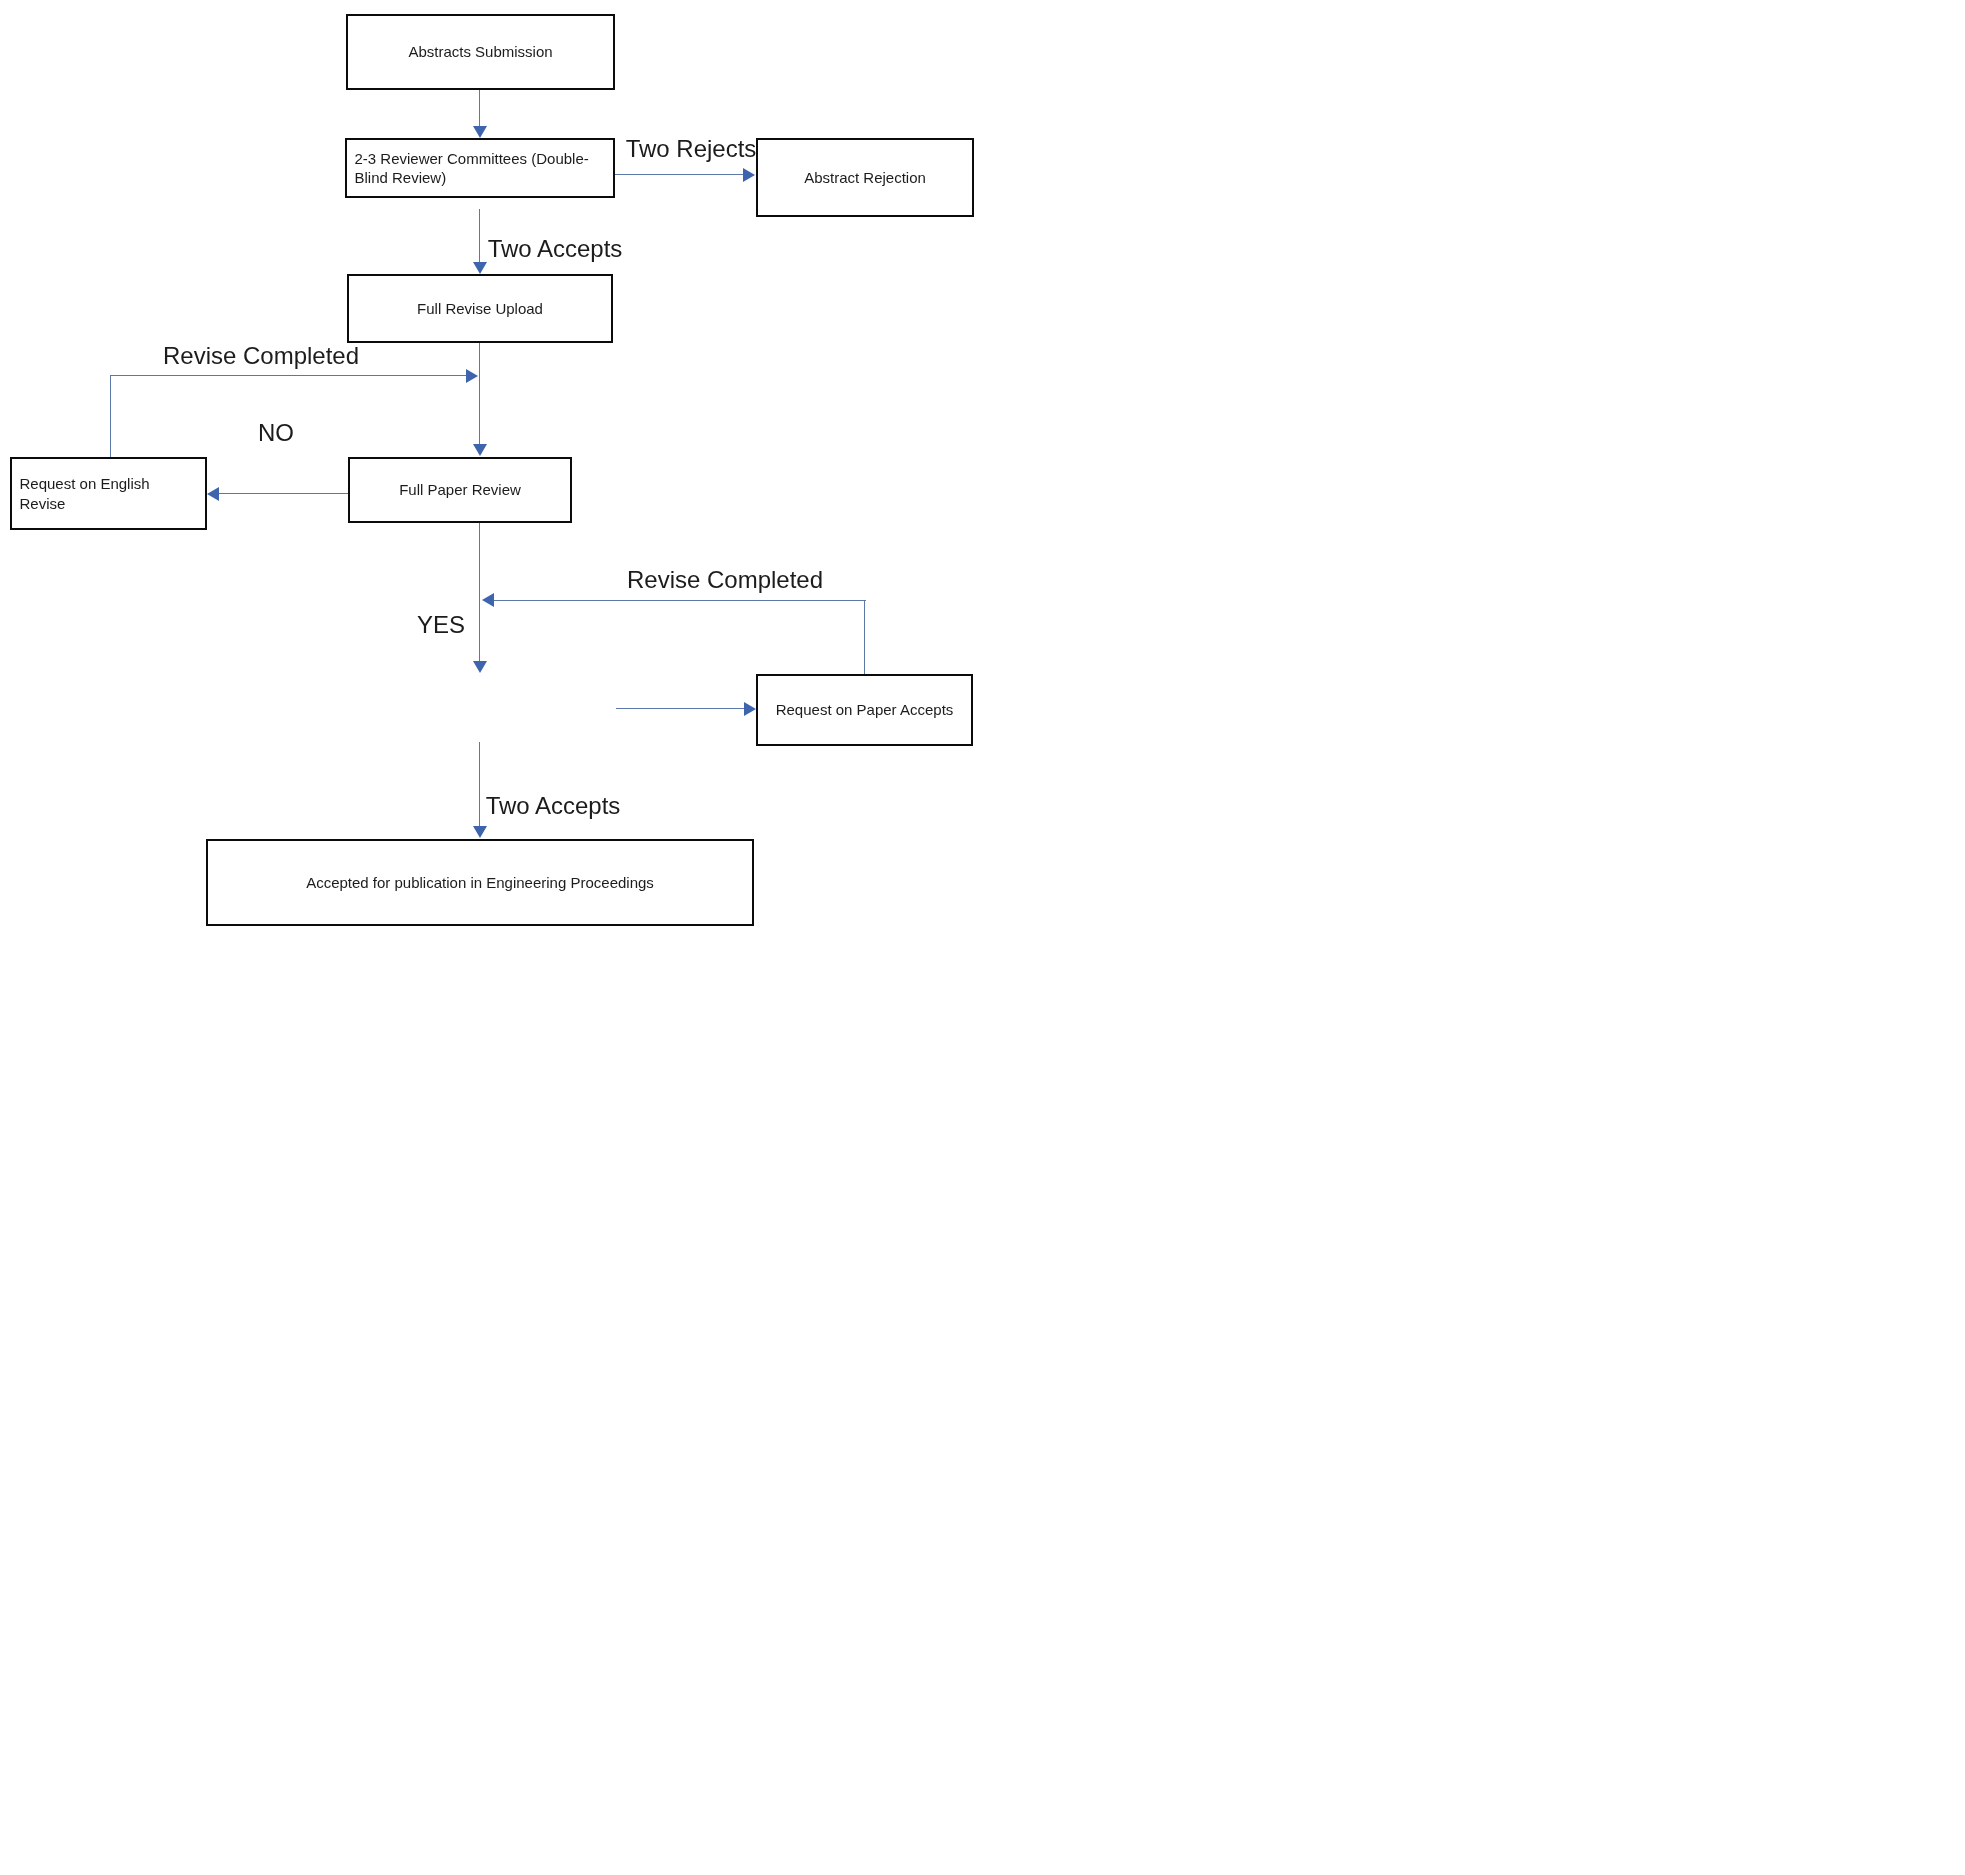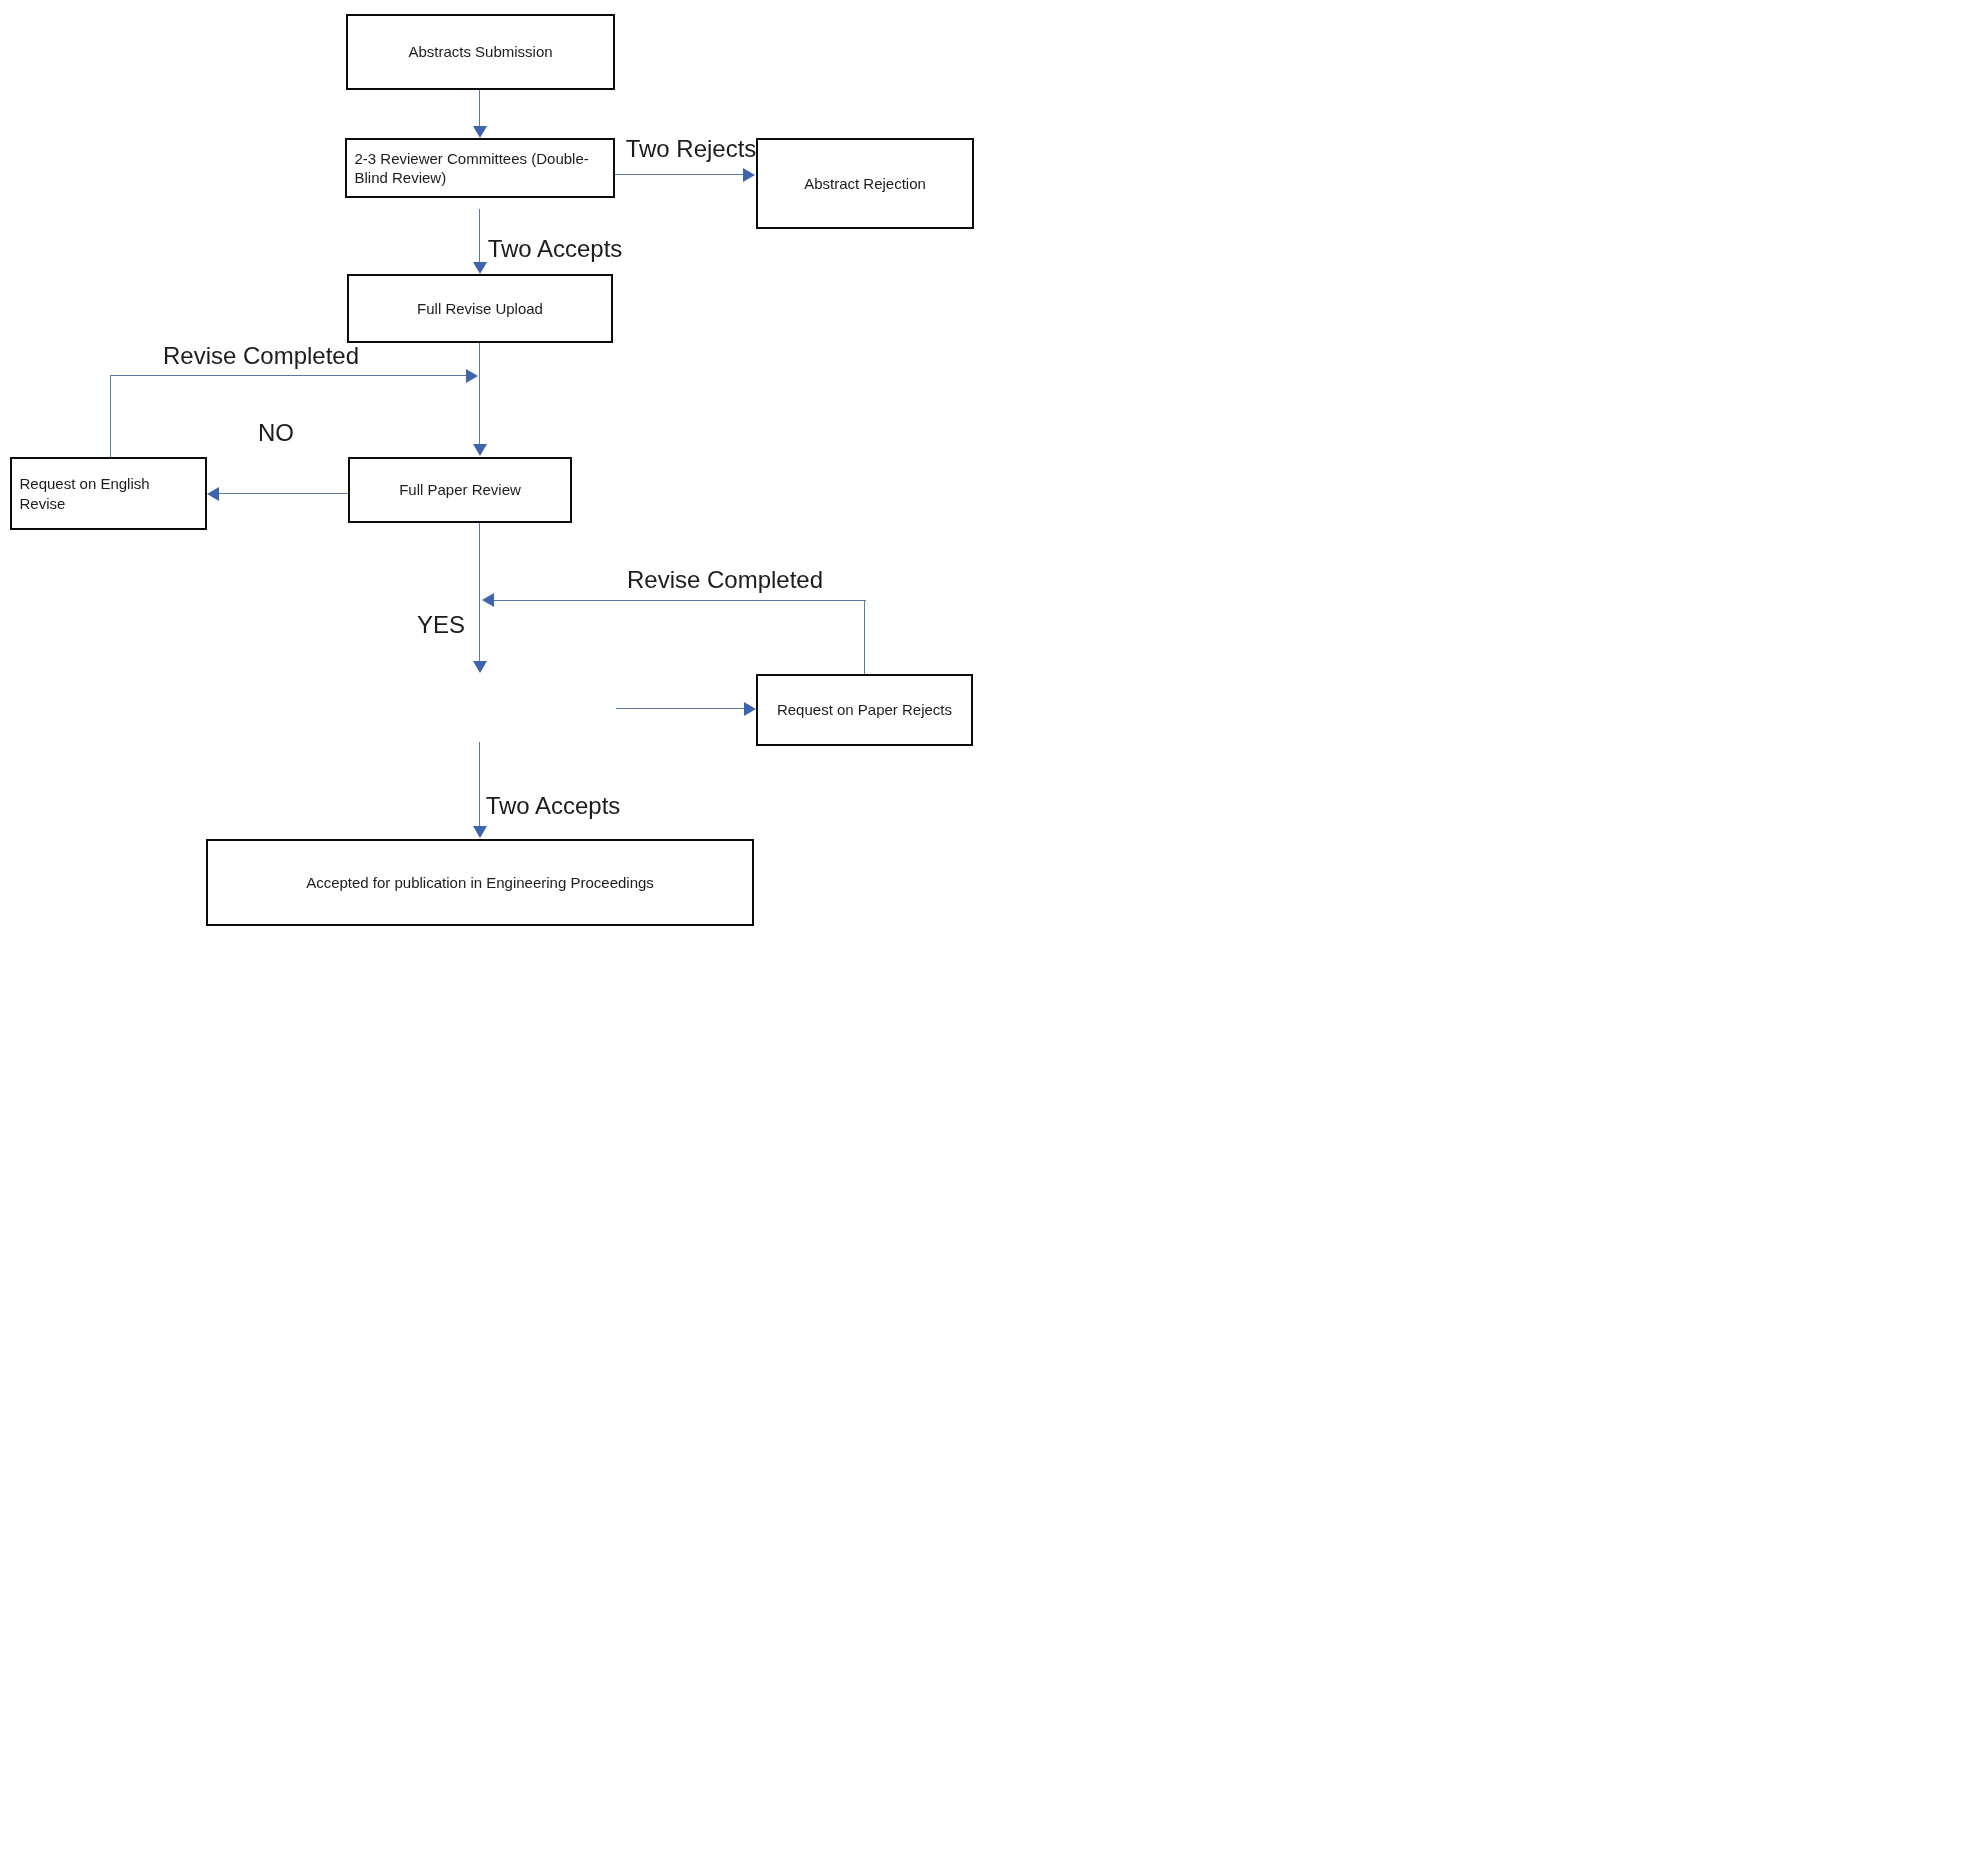--- a/index.html
+++ b/index.html
@@ -61,30 +61,30 @@
 </style>
 </head>
 <body>
 
 <div id="canvas">
 
   <div class="box" style="left:346px;top:14px;width:269px;height:76px">Abstracts Submission</div>
 
   <div class="box" style="left:345px;top:138px;width:270px;height:60px">2-3 Reviewer Committees (Double-Blind Review)</div>
 
-  <div class="box" style="left:756px;top:138px;width:218px;height:91px">Abstract Rejection</div>
+  <div class="box" style="left:756px;top:138px;width:218px;height:79px">Abstract Rejection</div>
 
   <div class="box" style="left:347px;top:274px;width:266px;height:69px">Full Revise Upload</div>
 
   <div class="box" style="left:10px;top:457px;width:197px;height:73px">Request on English Revise</div>
 
   <div class="box" style="left:348px;top:457px;width:224px;height:66px">Full Paper Review</div>
 
 
-  <div class="box" style="left:756px;top:674px;width:217px;height:72px">Request on Paper Rejects</div>
+  <div class="box" style="left:756px;top:674px;width:217px;height:72px">Request on Paper Accepts</div>
 
   <div class="box" style="left:206px;top:839px;width:548px;height:87px">Accepted for publication in Engineering Proceedings</div>
 
   <div class="vline" style="left:479px;top:90px;height:38px"></div>
   <div class="arr arr-down" style="left:473px;top:126px"></div>
 
   <div class="hline" style="left:615px;top:174px;width:130px"></div>
   <div class="arr arr-right" style="left:743px;top:168px"></div>
 
   <div class="vline" style="left:479px;top:209px;height:54px"></div>

